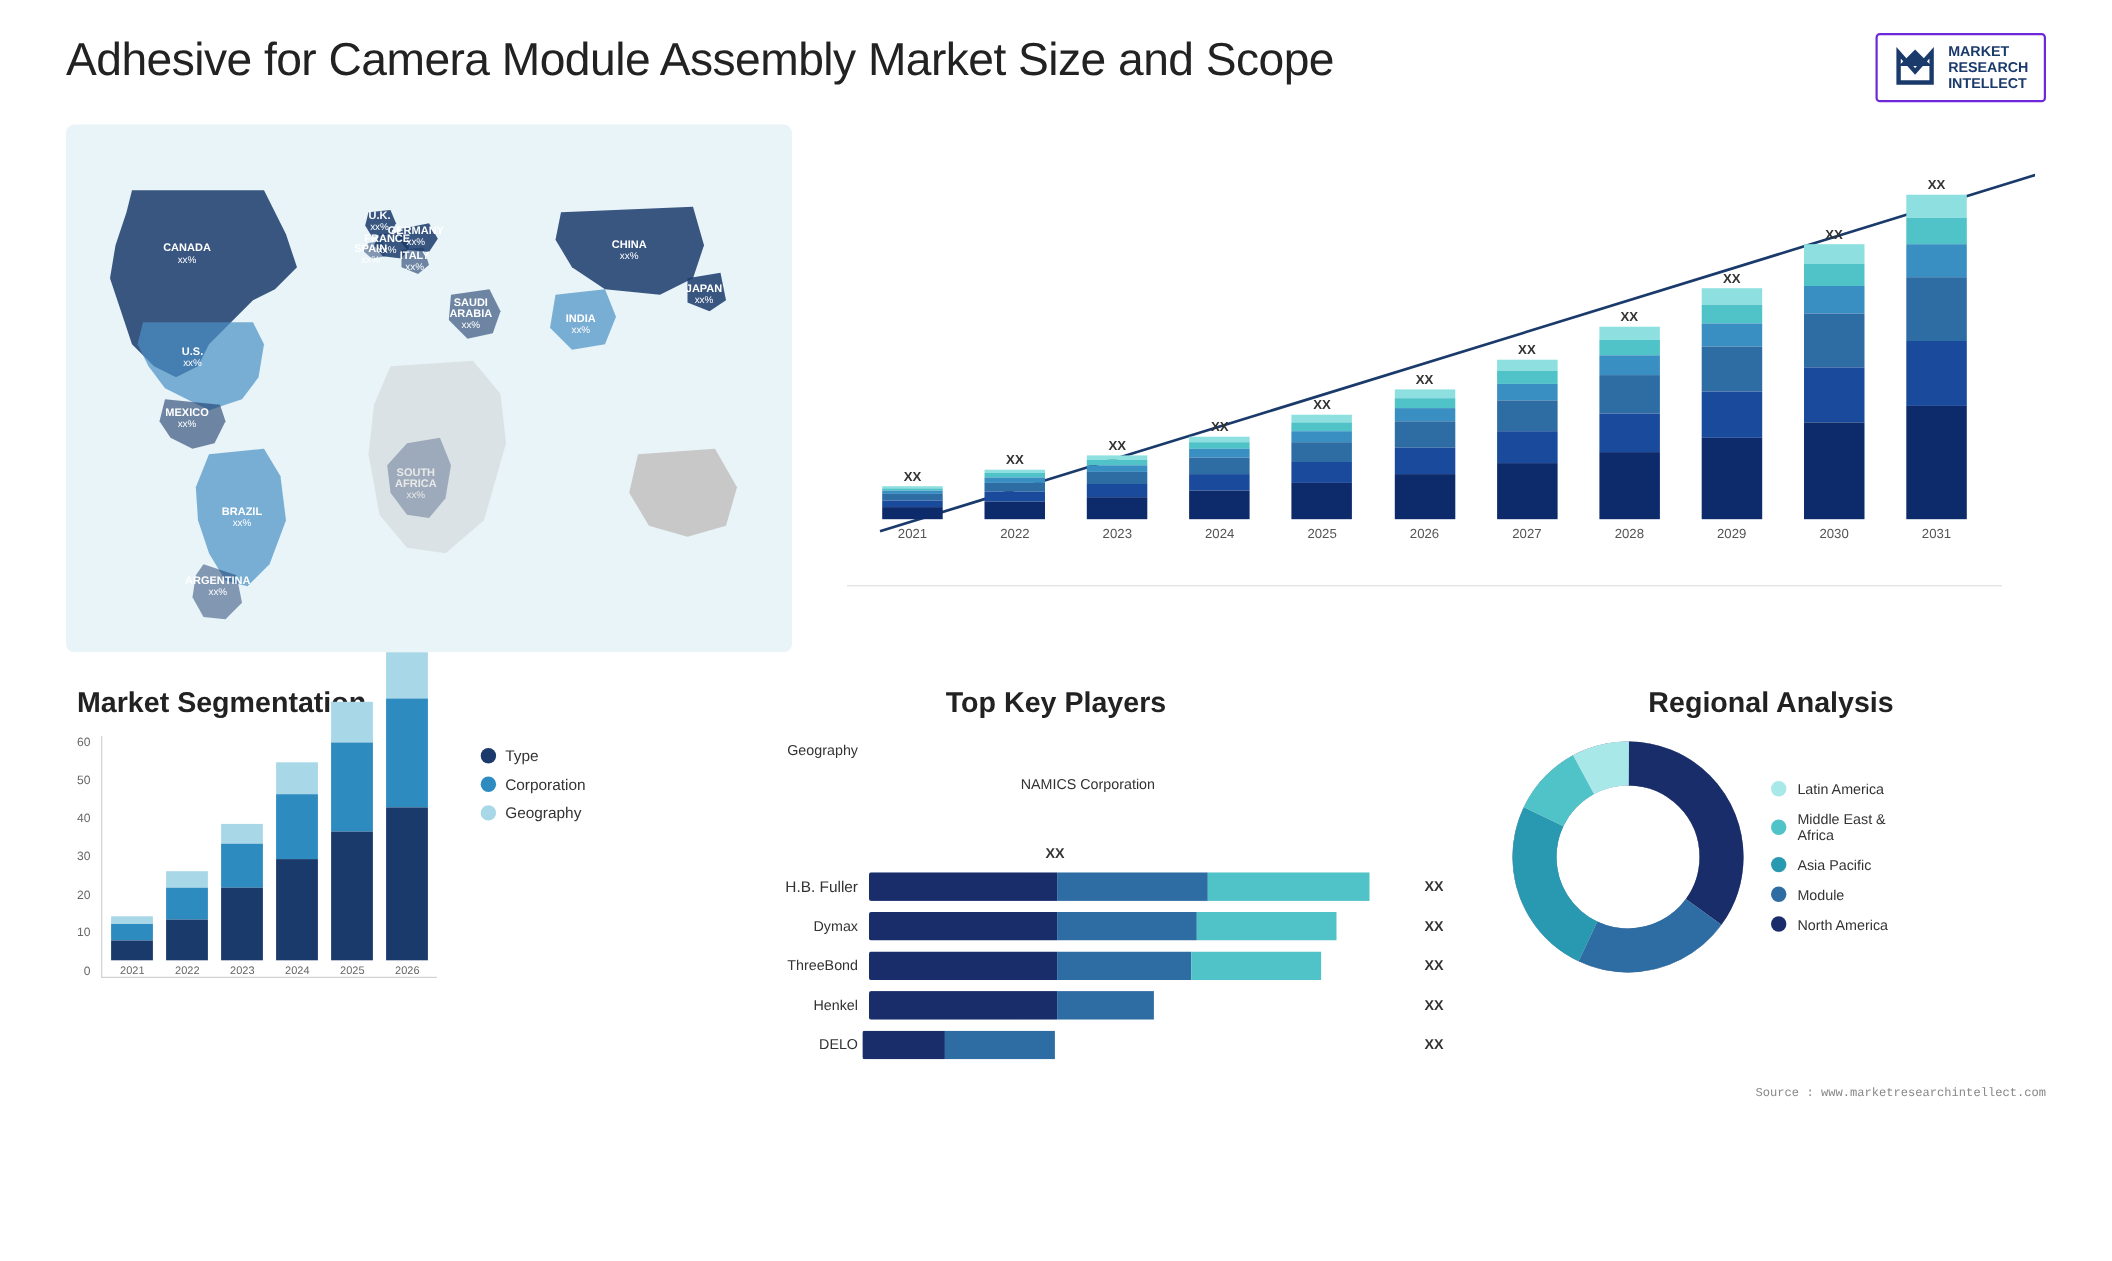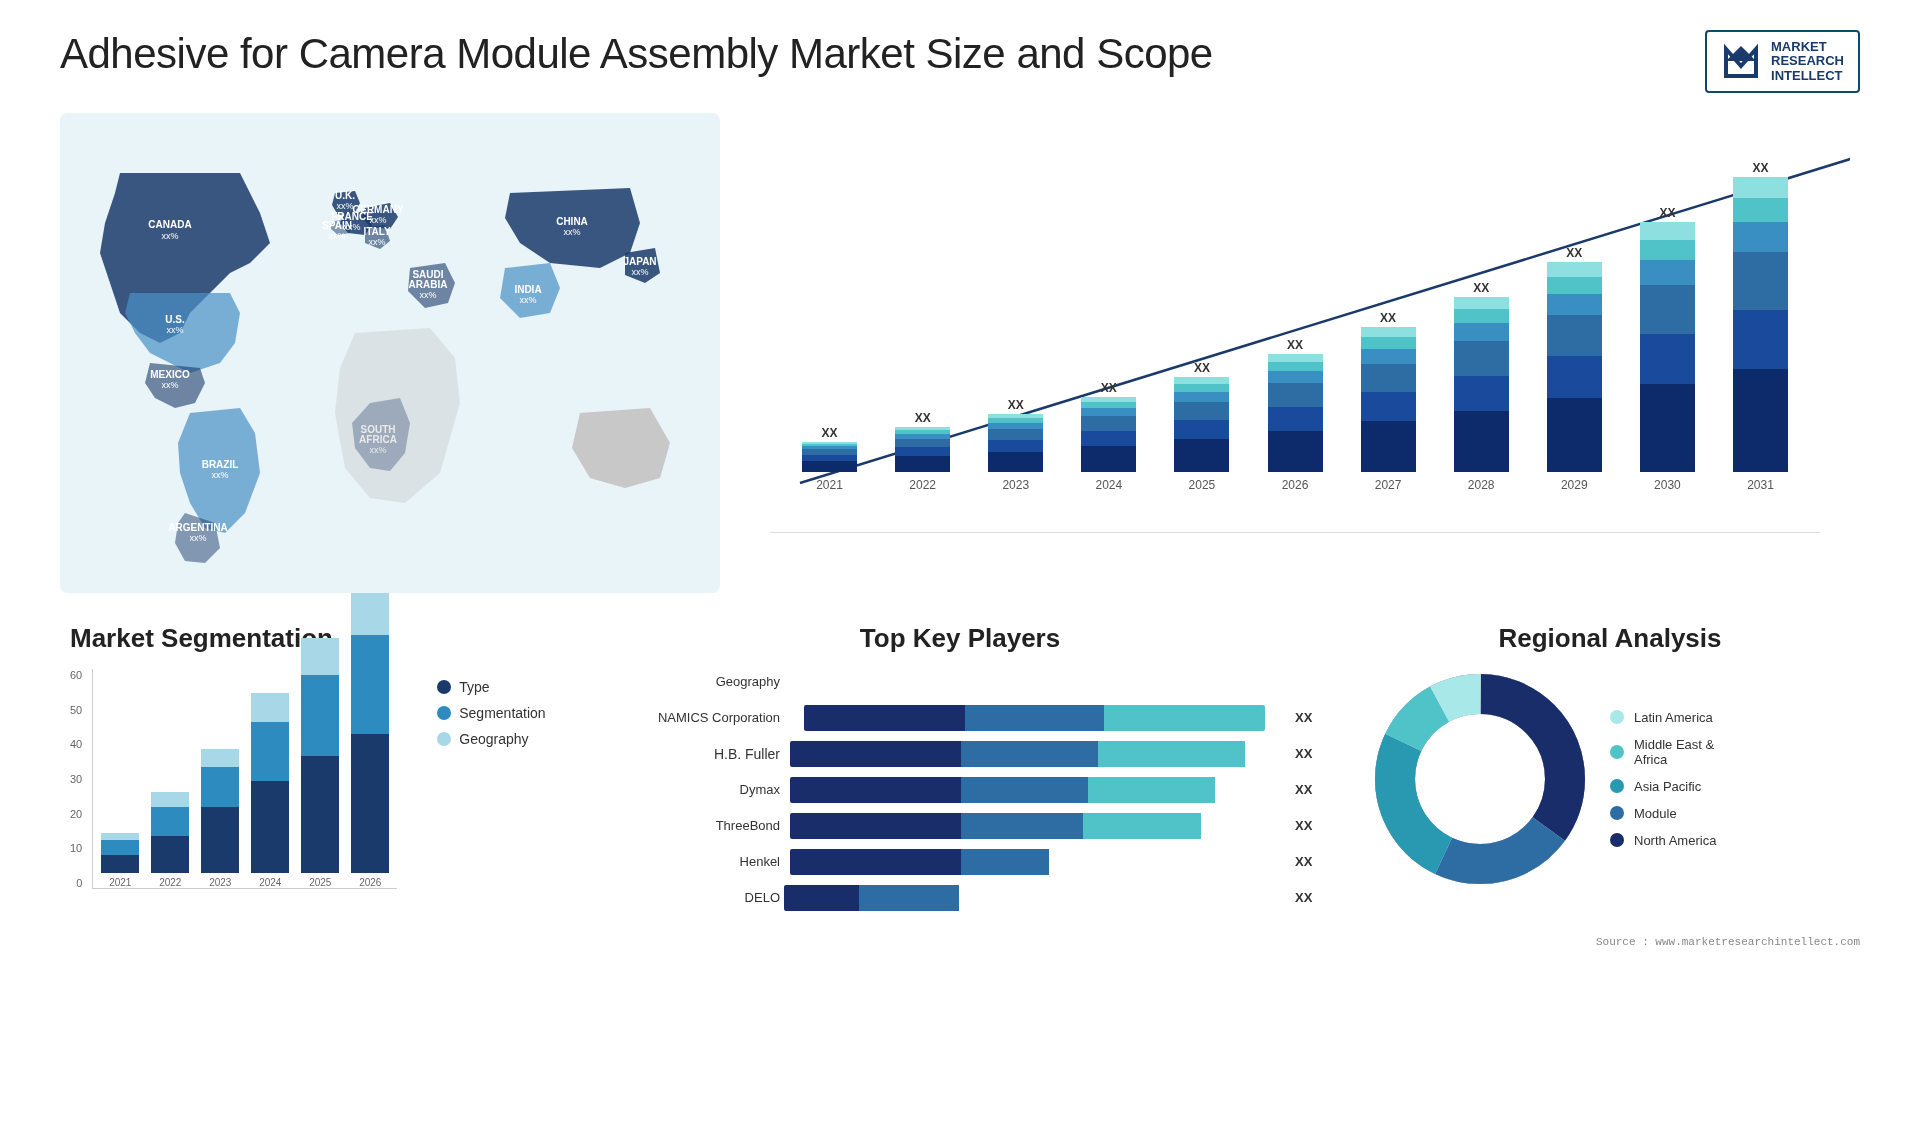--- a/index.html
+++ b/index.html
@@ -28,23 +28,23 @@
 
     .page-title {
       font-size: 42px;
       font-weight: 400;
       color: #222;
       letter-spacing: -0.5px;
     }
 
     .logo-container {
       display: flex;
-      align-items: center;
+      align-items: flex-start;
       gap: 10px;
-      border: 2px solid #0c4a6e;
+      border: 2px solid #6d28d9;
       padding: 8px 14px;
       border-radius: 4px;
     }
 
     .logo-icon {
       width: 40px;
       height: 40px;
     }
 
     .logo-text {
@@ -558,39 +558,39 @@
               </div>
           </div>
 
           <div class="seg-legend">
             <div class="legend-item">
               <div class="legend-dot" style="background:#1a3a6b;"></div>
               <span>Type</span>
             </div>
             <div class="legend-item">
               <div class="legend-dot" style="background:#2e8bc0;"></div>
-              <span>Segmentation</span>
+              <span>Corporation</span>
             </div>
             <div class="legend-item">
               <div class="legend-dot" style="background:#a8d8e8;"></div>
               <span>Geography</span>
             </div>
           </div>
         </div>
       </div>
 
       <div class="players-container">
         <h2 class="players-title">Top Key Players</h2>
         <div id="players-list">
             <div style="display: flex; align-items: center; margin-bottom: 10px; gap: 10px;">
               <div style="width: 180px; font-size: 13px; color: rgb(51, 51, 51); text-align: right; flex-shrink: 0;">Geography</div>
               <div style="height: 26px; display: flex; overflow: hidden; border-radius: 2px; flex: 1 1 0%;"></div>
               <div style="font-size: 13px; color: rgb(51, 51, 51); margin-left: 6px; font-weight: 600; flex-shrink: 0; min-width: 25px;"></div>
             </div>
-            <div style="display: flex; align-items: center; margin-bottom: 10px; gap: 24px;">
+            <div style="display: flex; align-items: center; margin-bottom: 10px; gap: 24px; flex-direction: column;">
               <div style="width: 180px; font-size: 13px; color: rgb(51, 51, 51); text-align: right; flex-shrink: 0;">NAMICS Corporation</div>
               <div style="height: 26px; display: flex; overflow: hidden; border-radius: 2px; flex: 1 1 0%;">
                 <div style="background: rgb(26, 45, 107); height: 100%; width: 35%;"></div>
                 <div style="background: rgb(46, 109, 164); height: 100%; width: 30%;"></div>
                 <div style="background: rgb(79, 195, 199); height: 100%; width: 35%;"></div>
               </div>
               <div style="font-size: 13px; color: rgb(51, 51, 51); margin-left: 6px; font-weight: 600; flex-shrink: 0; min-width: 25px;">XX</div>
             </div>
             <div style="display: flex; align-items: center; margin-bottom: 10px; gap: 10px;">
               <div style="width: 180px; font-size: 14px; color: rgb(51, 51, 51); text-align: right; flex-shrink: 0;">H.B. Fuller</div>

